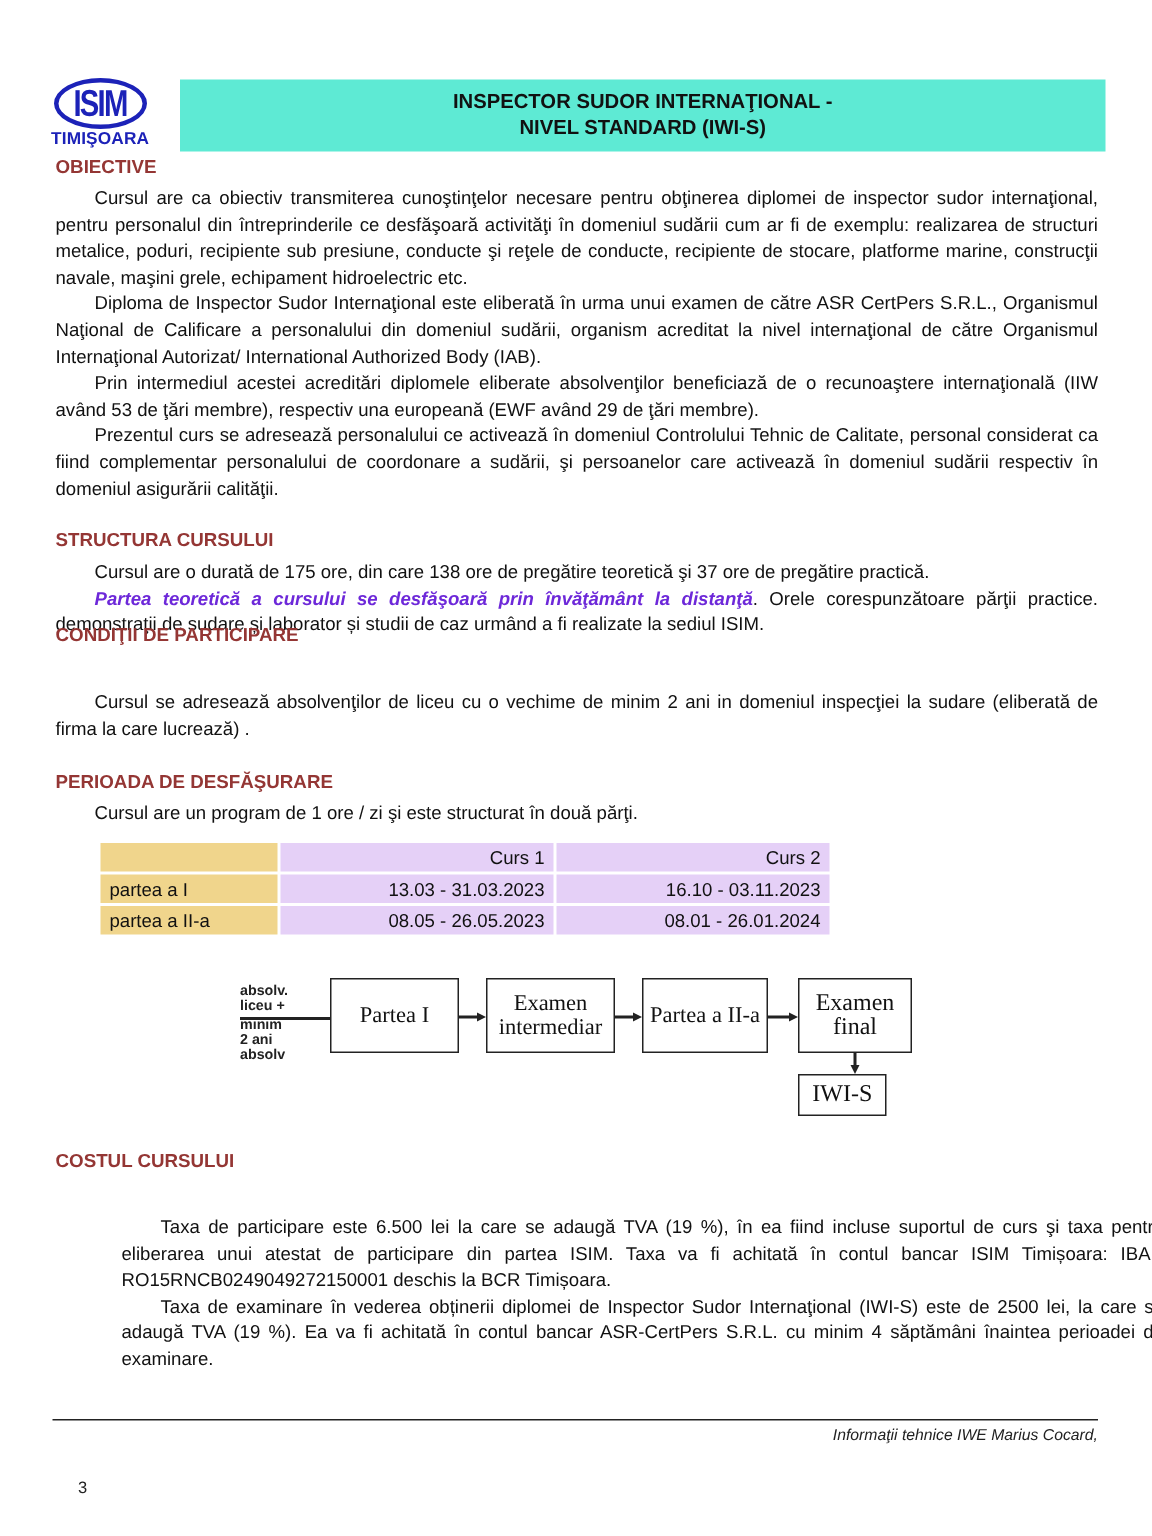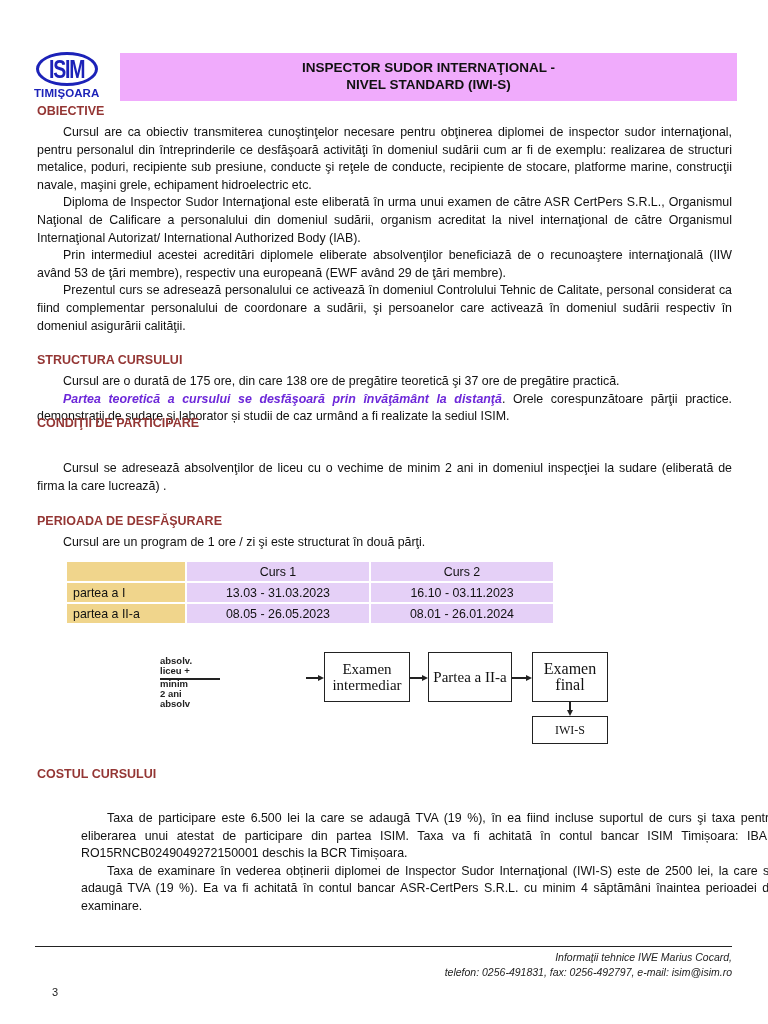--- a/index.html
+++ b/index.html
@@ -9,36 +9,36 @@
 
   
   .logo { position: absolute; left: 34px; top: 52px; width: 70px; }
   .logo-oval { width: 62px; height: 34px; border: 3px solid #1c22b8; border-radius: 50%;
                margin-left: 2px; display: flex; align-items: center; justify-content: center;
                box-sizing: border-box; }
   .logo-oval span { color: #1c22b8; font-weight: bold; font-size: 25px; letter-spacing: -1.5px;
                     transform: scaleX(0.78); display: inline-block; font-family: "Liberation Sans", sans-serif; }
   .logo-city { color: #1c22b8; font-weight: bold; font-size: 11.5px; margin-top: 1px; letter-spacing: 0.1px; }
   .title-box { position: absolute; left: 120px; top: 53px; width: 617px; height: 48px;
-               background: #f0abfc; text-align: center; font-weight: bold; font-size: 13.5px;
+               background: #5eead4; text-align: center; font-weight: bold; font-size: 13.5px;
                line-height: 17px; padding-top: 6px; box-sizing: border-box; color: #111; }
 
   .h { position: absolute; left: 37px; color: #943634; font-weight: bold; font-size: 12.5px; }
 
   .para { position: absolute; left: 37px; width: 695px; font-size: 12.4px; line-height: 17.6px;
           text-align: justify; margin: 0; }
   .para p { margin: 0; text-indent: 26px; text-align: justify; }
   .red-it { color: #6d28d9; font-style: italic; font-weight: bold; }
 
   
   table.sched { position: absolute; left: 65px; top: 560px; border-collapse: separate; border-spacing: 2px;
                 font-size: 12.4px; }
   table.sched td { height: 19px; padding: 0 6px; }
   td.rowhead { background: #f0d58c; width: 106px; }
-  td.cell { background: #e5d0f7; text-align: center; }
+  td.cell { background: #e5d0f7; text-align: right; }
   td.c1 { width: 170px; } td.c2 { width: 170px; }
 
   
   .diagram { position: absolute; left: 160px; top: 648px; width: 460px; height: 100px;
              font-family: "Liberation Serif", serif; }
   .dbox { position: absolute; border: 1.5px solid #222; background: #fff; box-sizing: border-box;
           display: flex; align-items: center; justify-content: center; text-align: center;
           font-size: 15px; line-height: 16px; color: #111; }
   .dside { position: absolute; left: 0; top: 8px; font-family: "Liberation Sans", sans-serif;
            font-weight: bold; font-size: 9.5px; line-height: 10px; color: #222; }
@@ -119,44 +119,44 @@
     <div class="dside">
       <div>absolv.</div>
       <div>liceu +</div>
       <div style="height:3px"></div>
       <div>minim</div>
       <div>2 ani</div>
       <div>absolv</div>
     </div>
     <div class="dline" style="left:0; top:30px; width:60px; height:1.5px;"></div>
 
+    <div class="dbox" style="left:60px; top:4px; width:86px; height:50px;">Partea I</div>
     <div class="dline" style="left:146px; top:29px; width:12px; height:1.5px;"></div>
     <div class="arrow" style="left:158px; top:27px;"></div>
 
     <div class="dbox" style="left:164px; top:4px; width:86px; height:50px;">Examen intermediar</div>
     <div class="dline" style="left:250px; top:29px; width:12px; height:1.5px;"></div>
     <div class="arrow" style="left:262px; top:27px;"></div>
 
     <div class="dbox" style="left:268px; top:4px; width:84px; height:50px;">Partea a II-a</div>
     <div class="dline" style="left:352px; top:29px; width:14px; height:1.5px;"></div>
     <div class="arrow" style="left:366px; top:27px;"></div>
 
     <div class="dbox" style="left:372px; top:4px; width:76px; height:50px; font-size:16px;">Examen final</div>
     <div class="dline" style="left:409px; top:54px; width:1.5px; height:8px;"></div>
     <div class="arrow-down" style="left:407px; top:62px;"></div>
 
-    <div class="dbox" style="left:372px; top:68px; width:76px; height:28px; font-size:12px;">IWI-S</div>
+    <div class="dbox" style="left:372px; top:68px; width:59px; height:28px; font-size:16px;">IWI-S</div>
   </div>
 
   <div class="h" style="top:767px;">COSTUL CURSULUI</div>
   <div class="para" style="top:810px;margin-left:44px;">
     <p>Taxa de participare este 6.500 lei la care se adaugă TVA (19 %), în ea fiind incluse suportul de curs şi taxa pentru eliberarea unui atestat de participare din partea ISIM. Taxa va fi achitată în contul bancar ISIM Timișoara: IBAN RO15RNCB0249049272150001 deschis la BCR Timișoara.</p>
     <p>Taxa de examinare în vederea obținerii diplomei de Inspector Sudor Internaţional (IWI-S) este de 2500 lei, la care se adaugă TVA (19 %). Ea va fi achitată în contul bancar ASR-CertPers S.R.L. cu minim 4 săptămâni înaintea perioadei de examinare.</p>
   </div>
 
   <div class="footer-rule"></div>
   <div class="footer">
     <div>Informaţii tehnice IWE Marius Cocard,</div>
-    <div>telefon: 0256-491831, fax: 0256-492797, e-mail: isim@isim.ro</div>
   </div>
   <div class="pagenum">3</div>
 
 </div>
 
 </body></html>

